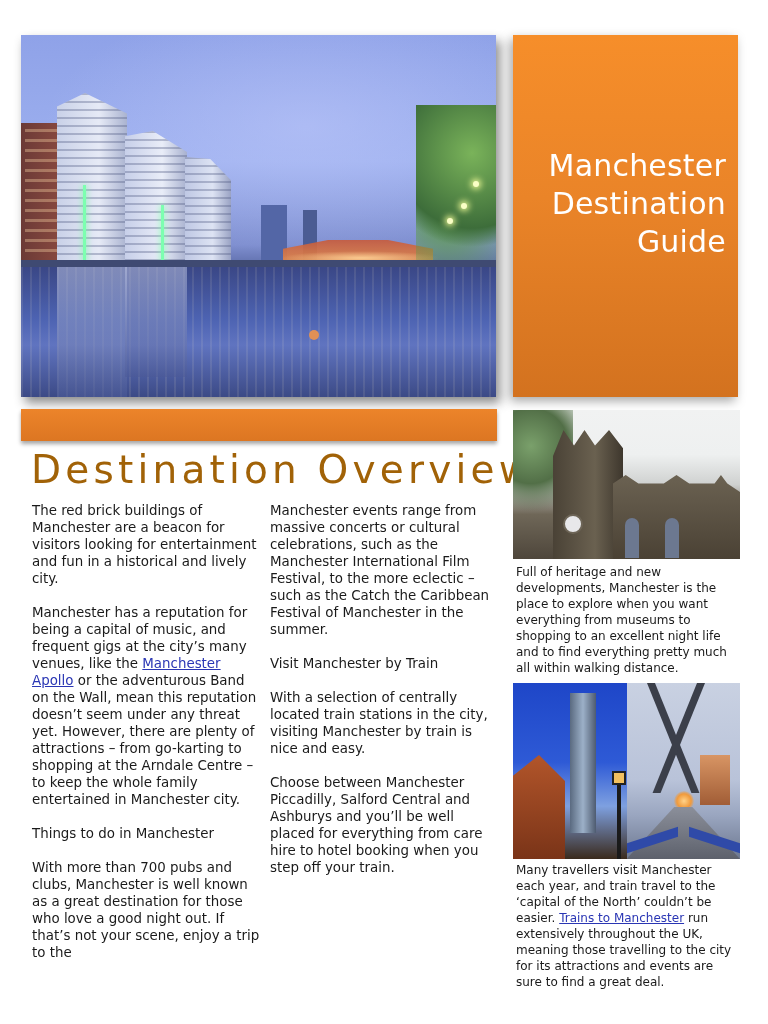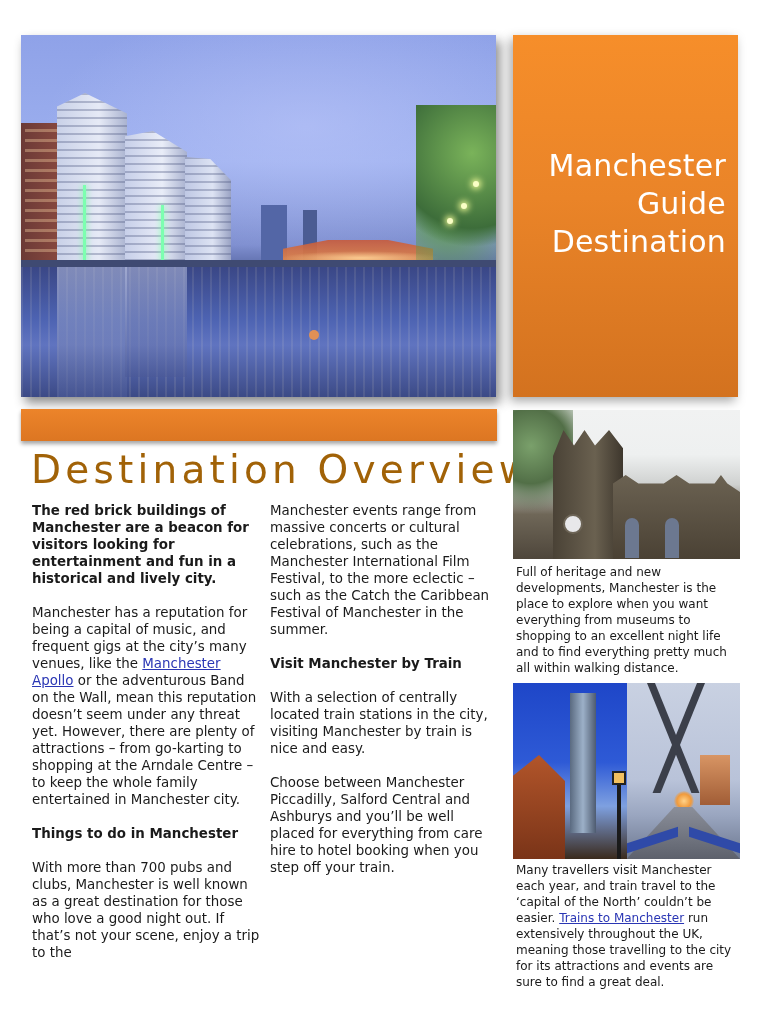--- a/index.html
+++ b/index.html
@@ -73,21 +73,21 @@
       font-family: "DejaVu Sans", "Liberation Sans", sans-serif;
       font-size: 39px; letter-spacing: 4.2px; color: #a16207; font-weight: normal;
     }
 
     
     .col {
       position: absolute; font-size: 13.4px; line-height: 17px; color: #1a1a1a;
       font-family: "DejaVu Sans", "Liberation Sans", sans-serif;
     }
     .col p { margin-bottom: 17px; }
-    .col p.lead, .col p.sub { font-weight: bold; }
+    .col p.lead, .col p.sub { font-weight: normal; }
     .col-1 { left: 32px; top: 502px; width: 232px; }
     .col-2 { left: 270px; top: 502px; width: 232px; }
     a.link { color: #2a36b4; text-decoration: underline; }
 
     
     .side-photo { position:absolute; left: 513px; width: 227px; overflow: hidden; }
     .cathedral { top: 410px; height: 149px;
       background: linear-gradient(180deg,#f1f2f2 0%, #eef0f0 30%, #cfd1d0 50%, #6f6758 70%, #4e463b 100%); }
     .cath-tower { position:absolute; left:40px; top:20px; width:70px; height:130px; background: linear-gradient(90deg,#4a4236,#6a6150 60%,#3e372d); clip-path: polygon(0 20%,15% 0,30% 12%,45% 0,60% 12%,80% 0,100% 14%,100% 100%,0 100%); }
     .cath-body { position:absolute; left:100px; top:65px; width:127px; height:85px; background: linear-gradient(180deg,#6b6252,#4a4134); clip-path: polygon(0 10%,10% 0,20% 10%,40% 10%,50% 0,60% 10%,80% 10%,85% 0,90% 10%,100% 20%,100% 100%,0 100%); }
@@ -145,22 +145,22 @@
     <div class="quay"></div>
     <div class="water"></div>
     <div class="refl refl-w1"></div>
     <div class="refl refl-w2"></div>
     <div class="buoy"></div>
   </div>
 
   <div class="title-panel">
     <div class="title">
       <div>Manchester</div>
+      <div>Destination</div>
       <div>Guide</div>
-      <div>Destination</div>
     </div>
   </div>
 
   <div class="orange-bar"></div>
 
   <h1 class="section-heading">Destination Overview</h1>
 
   <div class="col col-1">
     <p class="lead">The red brick buildings of Manchester are a beacon for visitors looking for entertainment and fun in a historical and lively city.</p>
     <p><span>Manchester has a reputation for being a capital of music, and frequent gigs at the city’s many venues, like the </span><a class="link" href="#">Manchester Apollo</a><span> or the adventurous Band on the Wall, mean this reputation doesn’t seem under any threat yet. However, there are plenty of attractions – from go-karting to shopping at the Arndale Centre – to keep the whole family entertained in Manchester city.</span></p>

